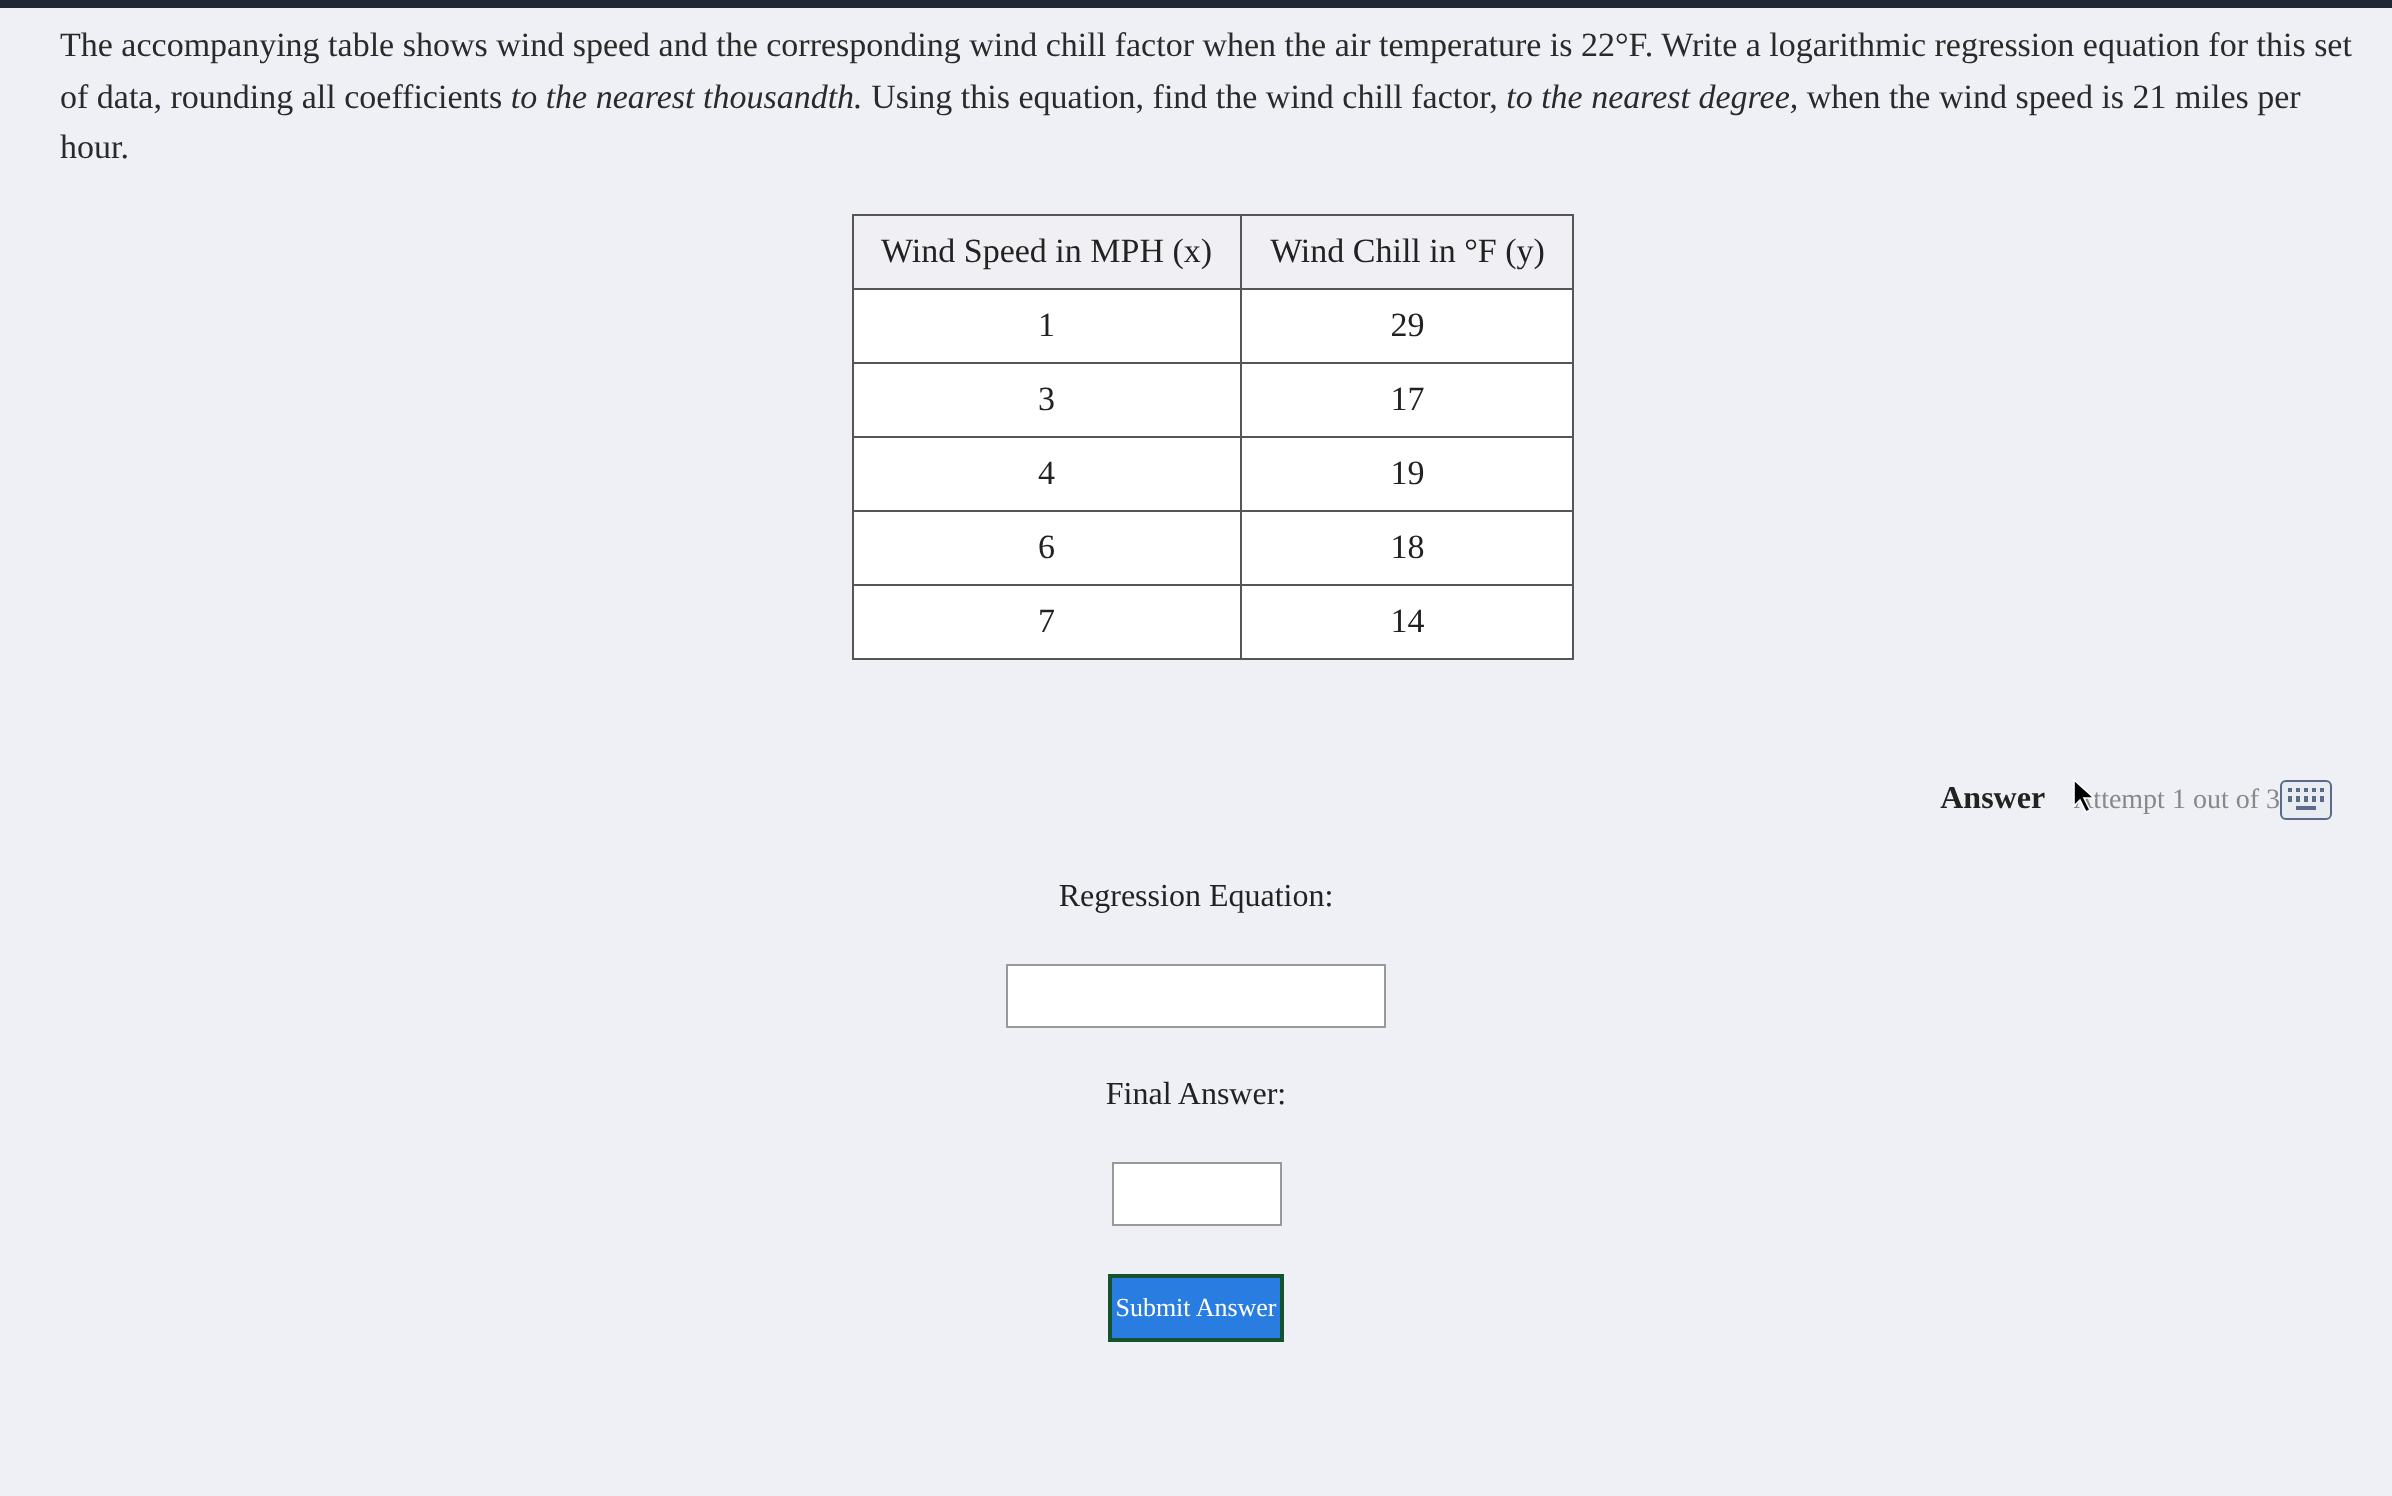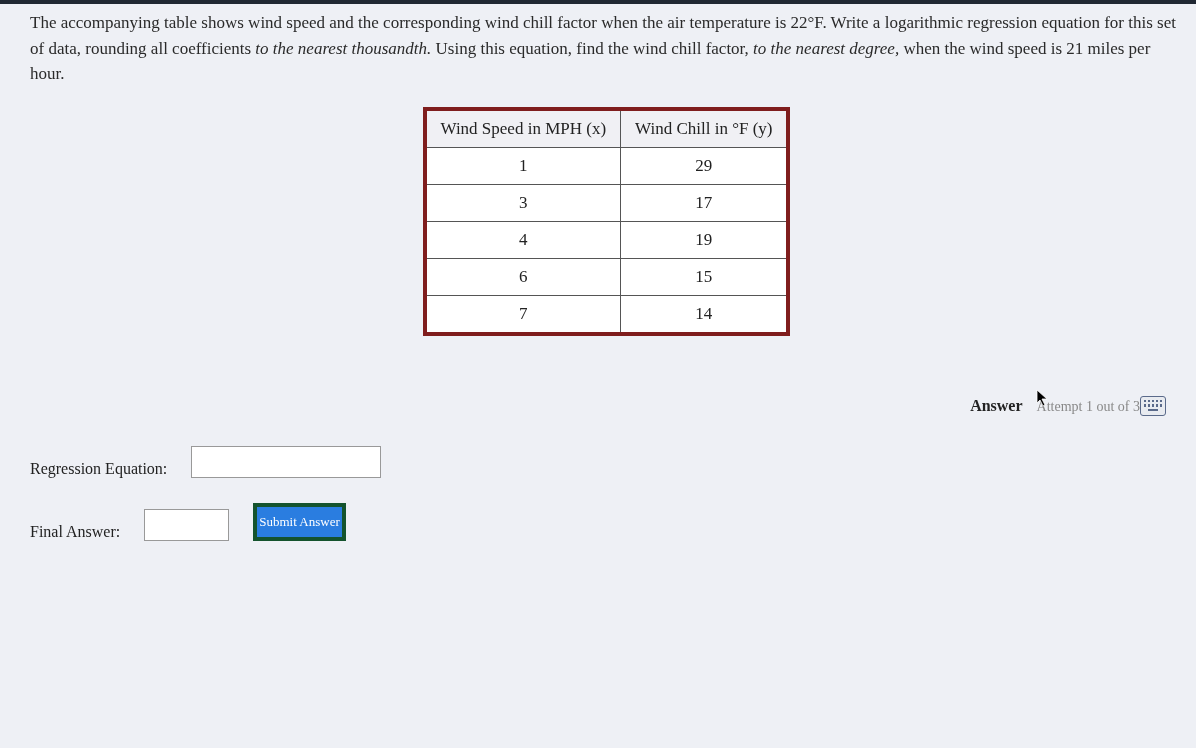--- a/index.html
+++ b/index.html
@@ -23,21 +23,21 @@
     .problem-text {
       font-size: 17px;
       line-height: 1.5;
       color: #2a2a2a;
       margin-bottom: 20px;
     }
     .italic { font-style: italic; }
     .data-table {
       border-collapse: collapse;
       margin: 0 auto 20px auto;
-      border: 4px solid #7f1d1d;
+      border: 1px solid #7f1d1d;
     }
     .data-table th {
       border: 1px solid #555;
       background: #f0f0f4;
       padding: 8px 14px;
       font-weight: normal;
       font-size: 17px;
       color: #222;
     }
     .data-table td {
@@ -98,42 +98,43 @@
     .keyboard-icon .row {
       display: flex;
       gap: 1.5px;
       justify-content: center;
     }
     .keyboard-icon .key {
       width: 2.5px; height: 2.5px; background: #5a6a8a;
     }
     .input-row {
       display: flex;
-      align-items: flex-end;
+      align-items: center;
       gap: 24px;
       margin-bottom: 25px;
+      flex-direction: column;
     }
     .input-label {
       font-size: 16px;
       color: #222;
     }
     .text-input {
       border: 1px solid #999;
       background: #fff;
       height: 32px;
       padding: 4px 8px;
       font-family: Georgia, serif;
       font-size: 15px;
     }
     .regression-input { width: 190px; }
     .final-input { width: 85px; }
     .submit-btn {
       background: #2a7de0;
       color: #fff;
-      border: 4px solid #14532d;
+      border: 2px solid #14532d;
       padding: 7px 2px;
       font-family: Georgia, serif;
       font-size: 13px;
       cursor: pointer;
     }
     .cursor {
       position: absolute;
       left: 1036px;
       top: 389px;
       width: 14px; height: 18px;
@@ -165,21 +166,21 @@
       <tr>
         <td>3</td>
         <td>17</td>
       </tr>
       <tr>
         <td>4</td>
         <td>19</td>
       </tr>
       <tr>
         <td>6</td>
-        <td>15</td>
+        <td>18</td>
       </tr>
       <tr>
         <td>7</td>
         <td>14</td>
       </tr>
     </tbody>
   </table>
 
   <div class="helper-buttons">
   </div>

